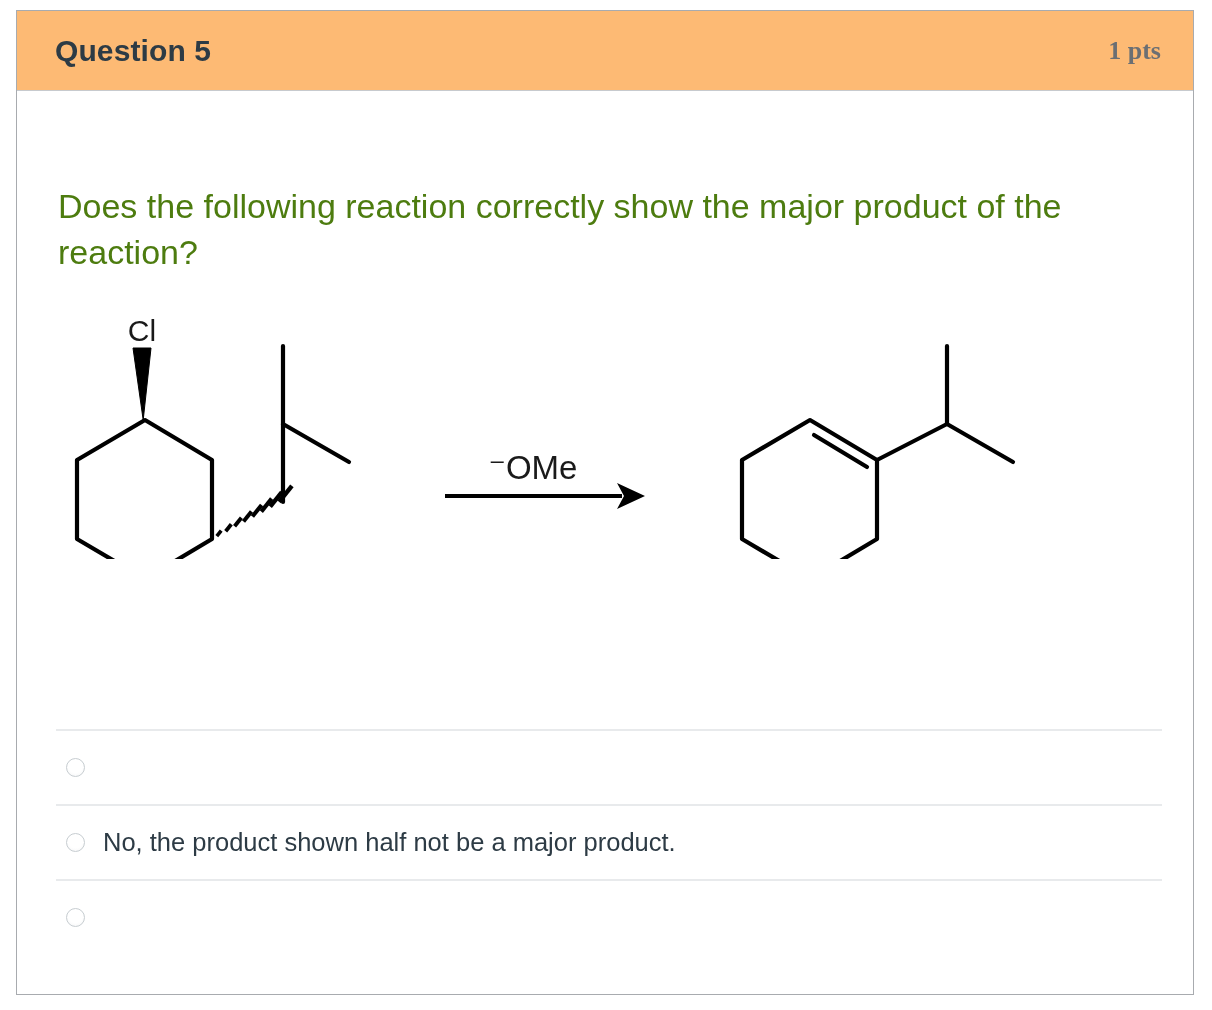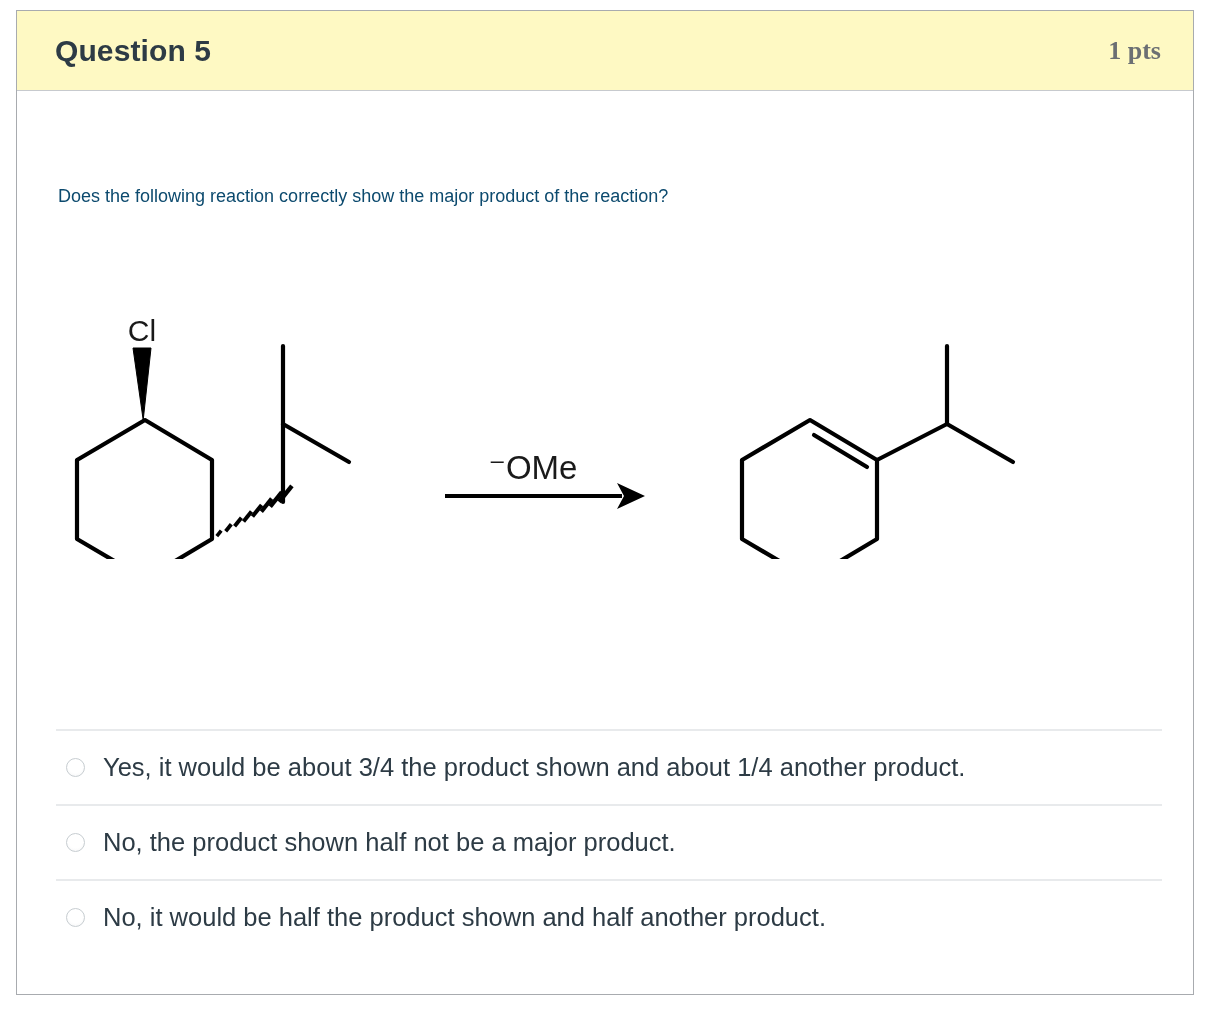--- a/index.html
+++ b/index.html
@@ -20,21 +20,21 @@
     top: 10px;
     width: 1178px;
     height: 985px;
     border: 1px solid #a8abaf;
     box-sizing: border-box;
     background: #ffffff;
   }
 
   .question-header {
     height: 80px;
-    background: #fef9c3;
+    background: #fdba74;
     border-bottom: 1px solid #c7cace;
     box-sizing: border-box;
     display: flex;
     align-items: center;
     justify-content: space-between;
     padding: 0 32px 0 38px;
   }
 
   .question-title {
     font-size: 30px;
@@ -53,22 +53,22 @@
   .question-body {
     padding: 0;
     position: relative;
   }
 
   .question-text {
     position: absolute;
     left: 41px;
     top: 93px;
     width: 1110px;
-    font-size: 18px;
-    color: #0c4a6e;
+    font-size: 34px;
+    color: #4d7c0f;
     line-height: 1.35;
   }
 
   .reaction-area {
     position: absolute;
     left: 0;
     top: 138px;
     width: 1176px;
     height: 330px;
   }
@@ -176,29 +176,27 @@
         </g>
 
       </svg>
     </div>
 
     <div class="answers">
 
 
       <div class="answer-row">
         <span class="answer-radio"></span>
-        <span class="answer-label">Yes, it would be about 3/4 the product shown and about 1/4 another product.</span>
       </div>
 
       <div class="answer-row">
         <span class="answer-radio"></span>
         <span class="answer-label">No, the product shown half not be a major product.</span>
       </div>
 
       <div class="answer-row">
         <span class="answer-radio"></span>
-        <span class="answer-label">No, it would be half the product shown and half another product.</span>
       </div>
 
     </div>
 
   </div>
 </div>
 
 </body></html>

